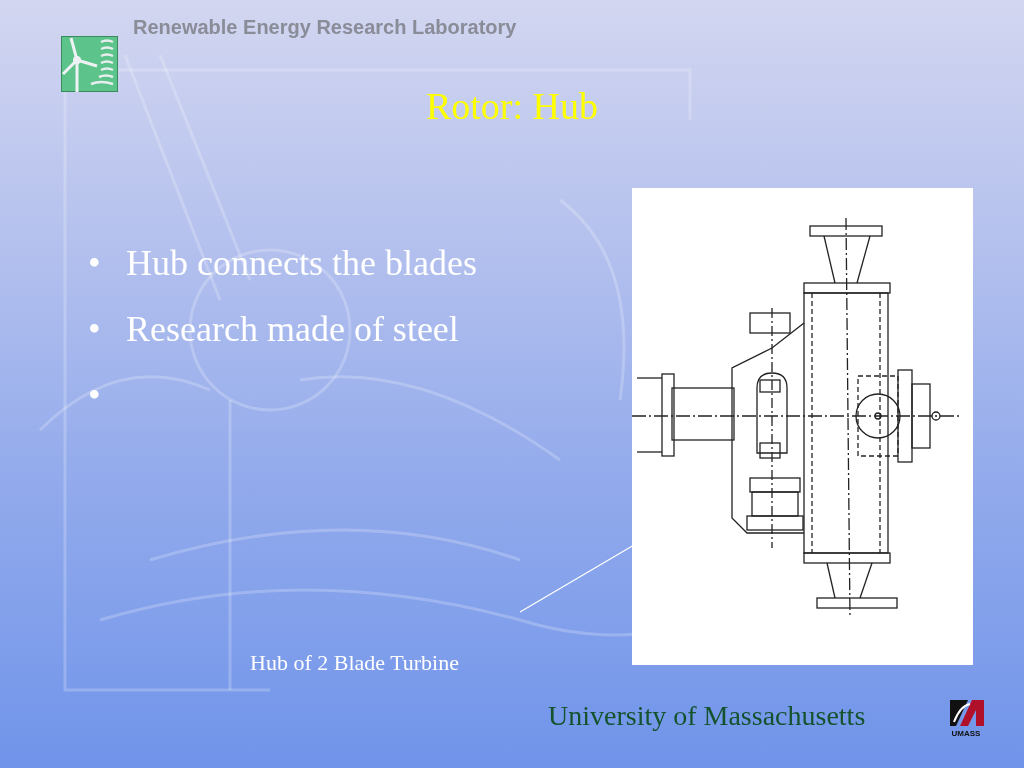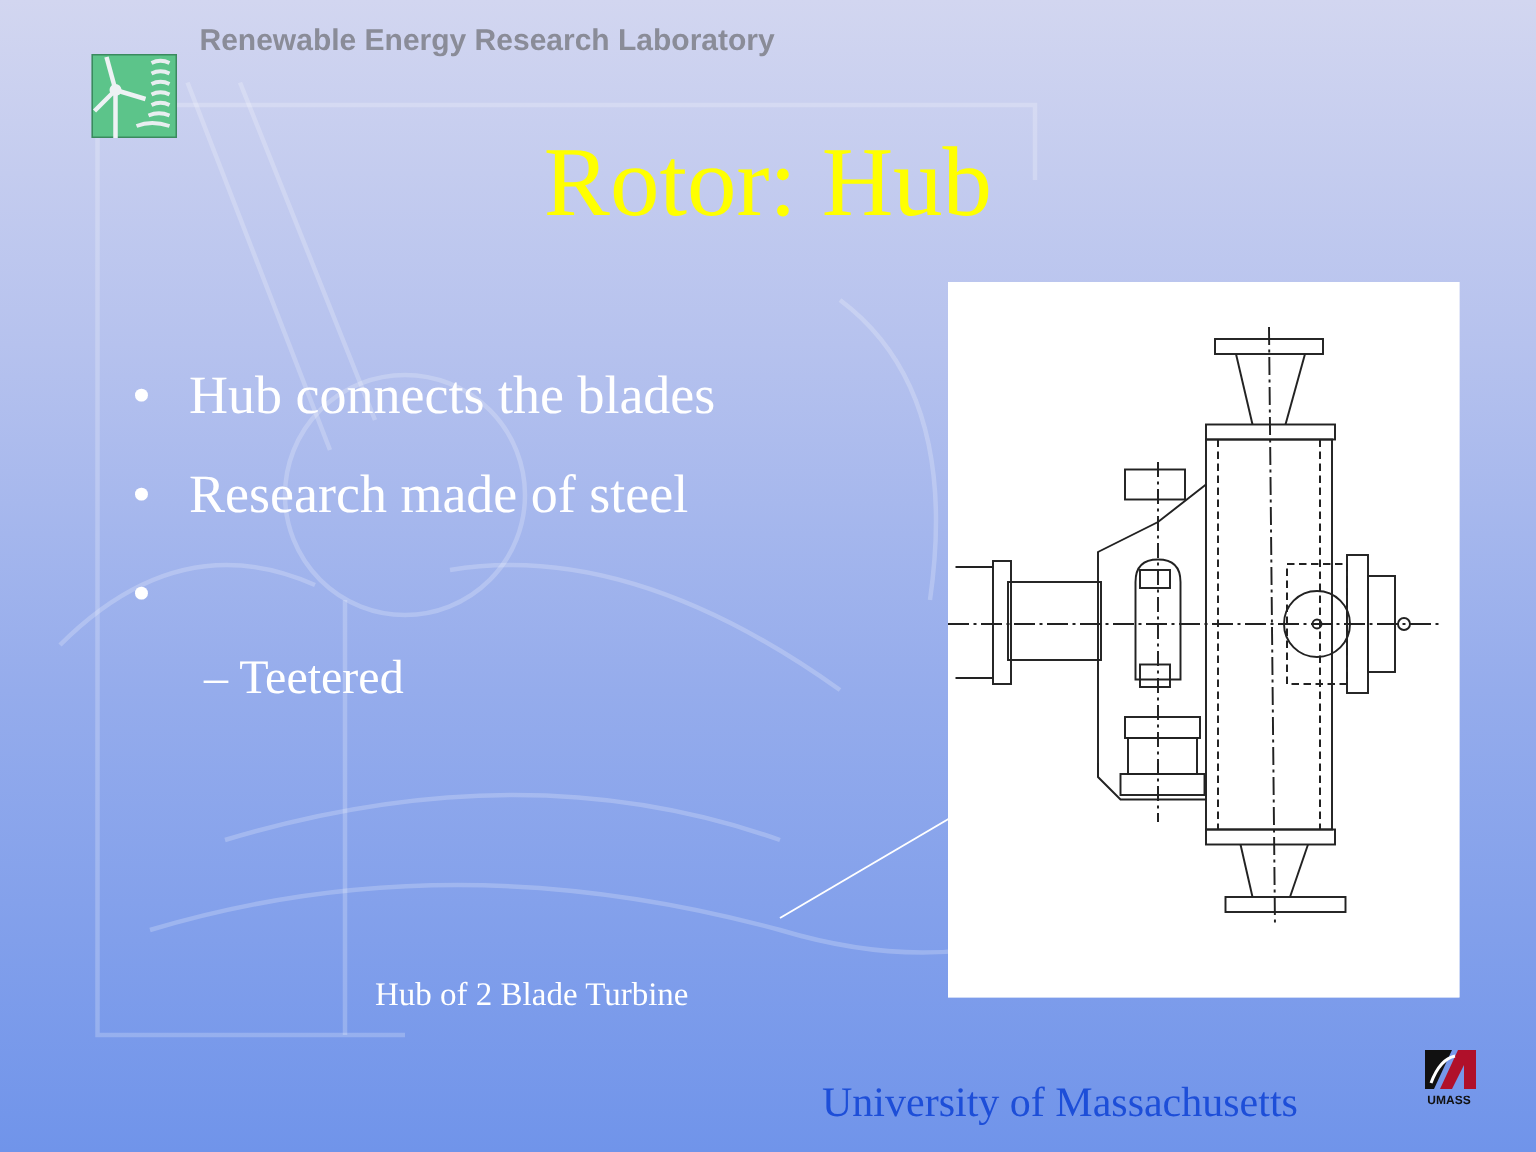--- a/index.html
+++ b/index.html
@@ -2,29 +2,29 @@
 <html><head>
 <meta charset="utf-8">
 <style>
   html,body{margin:0;padding:0;}
   body{width:1024px;height:768px;overflow:hidden;position:relative;
     background:linear-gradient(180deg,#d2d6f0 0%,#b6c2ee 30%,#95acec 60%,#7094ea 100%);
     font-family:"Liberation Serif",serif;}
   .watermark{position:absolute;left:0;top:0;width:1024px;height:768px;pointer-events:none;}
   .lab-logo{position:absolute;left:61px;top:36px;width:57px;height:56px;}
   .lab-name{position:absolute;left:133px;top:16px;font-family:"Liberation Sans",sans-serif;font-weight:bold;font-size:20px;color:#8a8c98;}
-  .title{position:absolute;left:0;top:84px;width:1024px;text-align:center;font-size:66px;color:#ffff00;}
+  .title{position:absolute;left:0;top:84px;width:1024px;text-align:center;font-size:38px;color:#ffff00;}
   .bullets{position:absolute;left:88px;top:236px;width:520px;color:#ffffff;}
   .b1{font-size:36px;line-height:54px;display:flex;}
   .b1 .dot{width:38px;flex:none;}
   .b2{font-size:32px;line-height:58px;padding-left:48px;}
   .caption{position:absolute;left:250px;top:650px;font-size:22px;color:#ffffff;}
   .figure{position:absolute;left:632px;top:188px;width:341px;height:477px;background:#ffffff;}
   .leader{position:absolute;left:0;top:0;}
-  .footer{position:absolute;left:548px;top:720px;font-size:28px;color:#1d4ed8;}
+  .footer{position:absolute;left:548px;top:700px;font-size:28px;color:#14532d;}
   .umass{position:absolute;left:946px;top:698px;width:40px;height:40px;}
 </style>
 </head>
 <body>
 
 <svg class="watermark" viewBox="0 0 1024 768">
   <g fill="none" stroke="#ffffff" stroke-opacity="0.22" stroke-width="3">
     <path d="M65 70 L65 690 L270 690"></path>
     <path d="M65 70 L690 70 L690 120"></path>
     <circle cx="270" cy="330" r="80"></circle>
@@ -68,24 +68,20 @@
     <span>
       <span>Hub connects the blades</span><br>
     </span>
   </div>
   <div class="b1" style="margin-top:12px">
     <span class="dot">•</span>
     <span>Research made of steel</span>
   </div>
   <div class="b1" style="margin-top:12px">
     <span class="dot">•</span>
-  </div>
-  <div class="b2">
-    <span>–</span>
-    <span>Teetered</span>
   </div>
 </div>
 
 <svg class="leader" width="1024" height="768">
   <line x1="520" y1="612" x2="634" y2="545" stroke="#ffffff" stroke-width="1.3"></line>
 </svg>
 
 <div class="caption">Hub of 2 Blade Turbine</div>
 
 <svg class="figure" viewBox="0 0 341 477">

